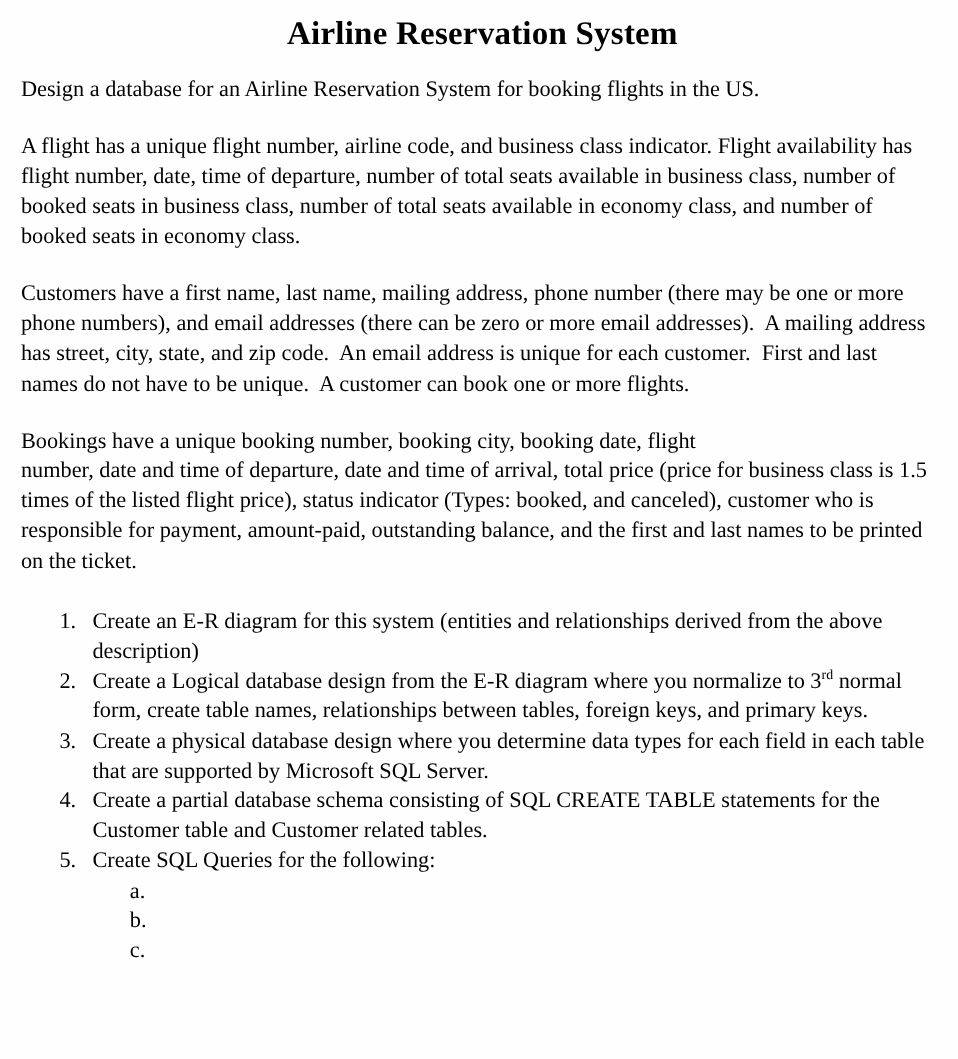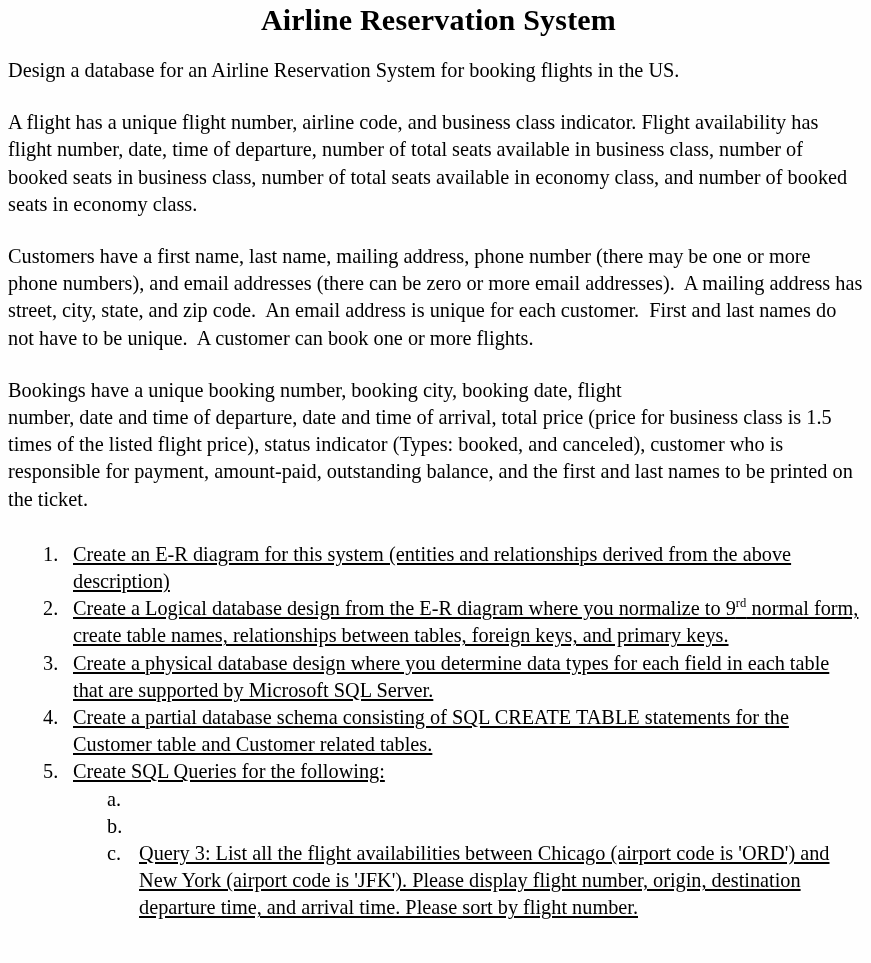--- a/index.html
+++ b/index.html
@@ -14,21 +14,21 @@
     font-family: "Liberation Serif", "DejaVu Serif", serif;
     color: #000000;
     -webkit-font-smoothing: antialiased;
   }
   .page {
     position: relative;
     width: 871px;
     height: 963px;
     background: #fefefe;
     box-sizing: border-box;
-    padding: 3px;
+    padding: 14px;
   }
 
   .doc-title {
     text-align: center;
     font-weight: bold;
     font-size: 30px;
     line-height: 34px;
     margin: 0;
     padding: 0 0 0 6px;
     letter-spacing: 0.2px;
@@ -63,21 +63,20 @@
   }
   ol.num-list > li > .marker {
     position: absolute;
     left: 40px;
     top: 0;
     width: 24px;
     text-align: left;
   }
   .li-text {
     display: block;
-    text-decoration: underline;
   }
 
   ol.alpha-list {
     margin: 0;
     padding: 0;
     list-style: none;
     font-size: 20.3px;
     line-height: 27.2px;
   }
   ol.alpha-list > li {
@@ -129,21 +128,21 @@
 
   <ol class="num-list">
 
     <li>
       <span class="marker">1.</span>
       <span class="li-text">Create an E-R diagram for this system (entities and relationships derived from the above description)</span>
     </li>
 
     <li>
       <span class="marker">2.</span>
-      <span class="li-text"><span>Create a Logical database design from the E-R diagram where you normalize to 9</span><sup>rd</sup><span> normal form, create table names, relationships between tables, foreign keys, and primary keys.</span></span>
+      <span class="li-text"><span>Create a Logical database design from the E-R diagram where you normalize to 3</span><sup>rd</sup><span> normal form, create table names, relationships between tables, foreign keys, and primary keys.</span></span>
     </li>
 
     <li>
       <span class="marker">3.</span>
       <span class="li-text">Create a physical database design where you determine data types for each field in each table that are supported by Microsoft SQL Server.</span>
     </li>
 
     <li>
       <span class="marker">4.</span>
       <span class="li-text">Create a partial database schema consisting of SQL CREATE TABLE statements for the Customer table and Customer related tables.</span>
@@ -161,18 +160,17 @@
     <li>
       <span class="marker">a.</span>
     </li>
 
     <li>
       <span class="marker">b.</span>
     </li>
 
     <li>
       <span class="marker">c.</span>
-      <span class="li-text">Query 3: List all the flight availabilities between Chicago (airport code is 'ORD') and New York (airport code is 'JFK'). Please display flight number, origin, destination departure time, and arrival time. Please sort by flight number.</span>
     </li>
 
   </ol>
 
 </div>
 
 </body></html>

